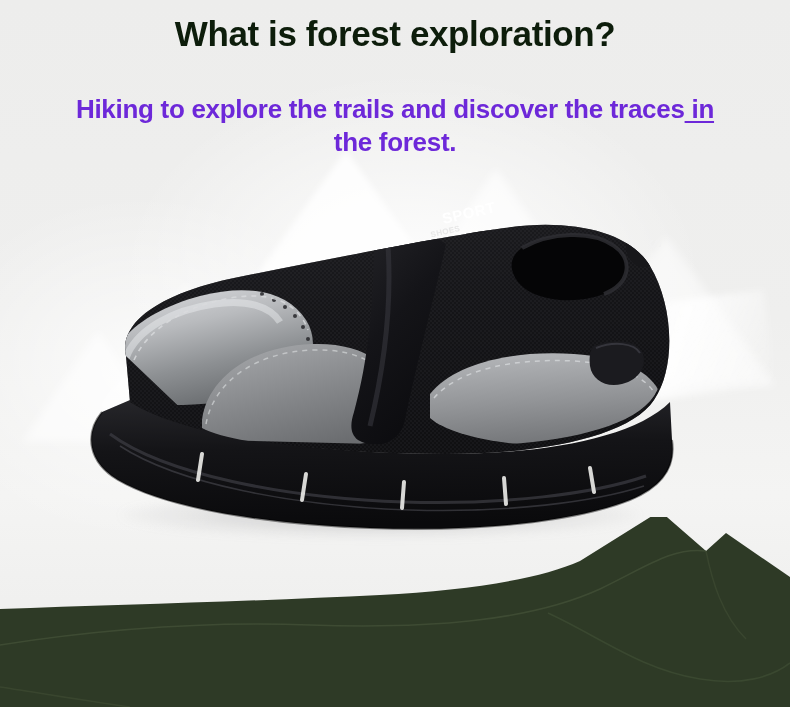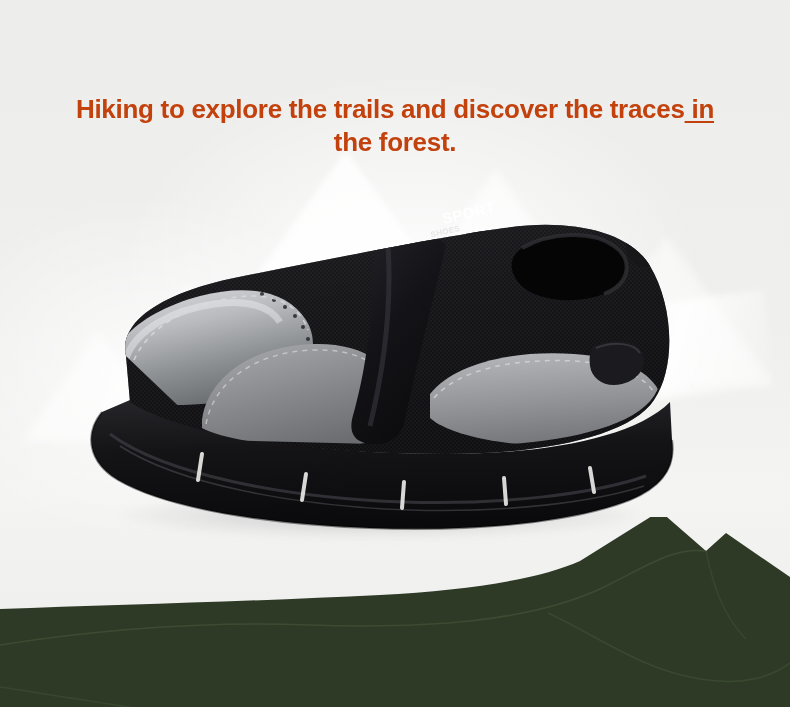--- a/index.html
+++ b/index.html
@@ -41,21 +41,21 @@
     color:#0d1d0b;
     z-index:6;
   }
   .subhead{
     position:absolute; left:60px; right:60px; top:93px;
     text-align:center;
     font-size:26px;
     font-weight:bold;
     line-height:33px;
     letter-spacing:-.3px;
-    color:#c2410c;
+    color:#6d28d9;
     z-index:6;
   }
   .subhead .u{ text-decoration:underline; text-underline-offset:3px; }
 
   
   .greenwrap{
     position:absolute; left:0; bottom:0;
     width:790px; height:190px;
     z-index:7;
   }
@@ -97,20 +97,21 @@
 
     <div class="tri" style="left:96px; top:282px; border-width:0 90px 128px 90px; border-bottom-color:rgba(255,255,255,.45); filter:blur(5px);"></div>
 
     <div class="tri" style="left:556px; top:236px; border-width:0 110px 150px 110px; border-bottom-color:rgba(255,255,255,.50); filter:blur(5px);"></div>
 
     <div style="position:absolute;left:600px;top:300px;width:170px;height:96px;
                 background:linear-gradient(115deg, rgba(255,255,255,0) 0%, rgba(255,255,255,.85) 45%, rgba(255,255,255,0) 100%);
                 filter:blur(3px);transform:rotate(-7deg);"></div>
   </div>
 
+  <div class="headline">What is forest exploration?</div>
 
   <div class="subhead">
     <span>Hiking to explore the trails and discover the</span>
     <span>
       <span>traces</span><span class="u"> in </span><span>the forest.</span>
     </span>
   </div>
 
   <div class="shadow"></div>
 

